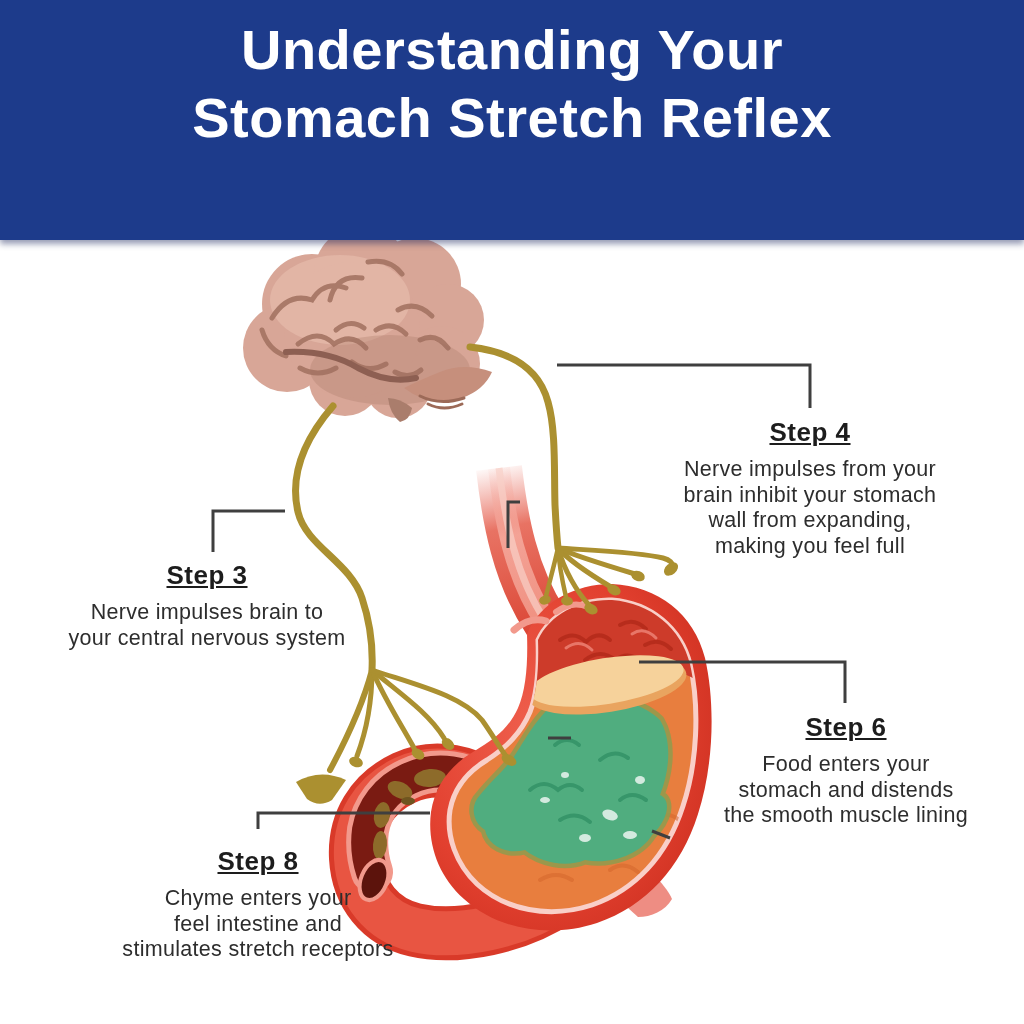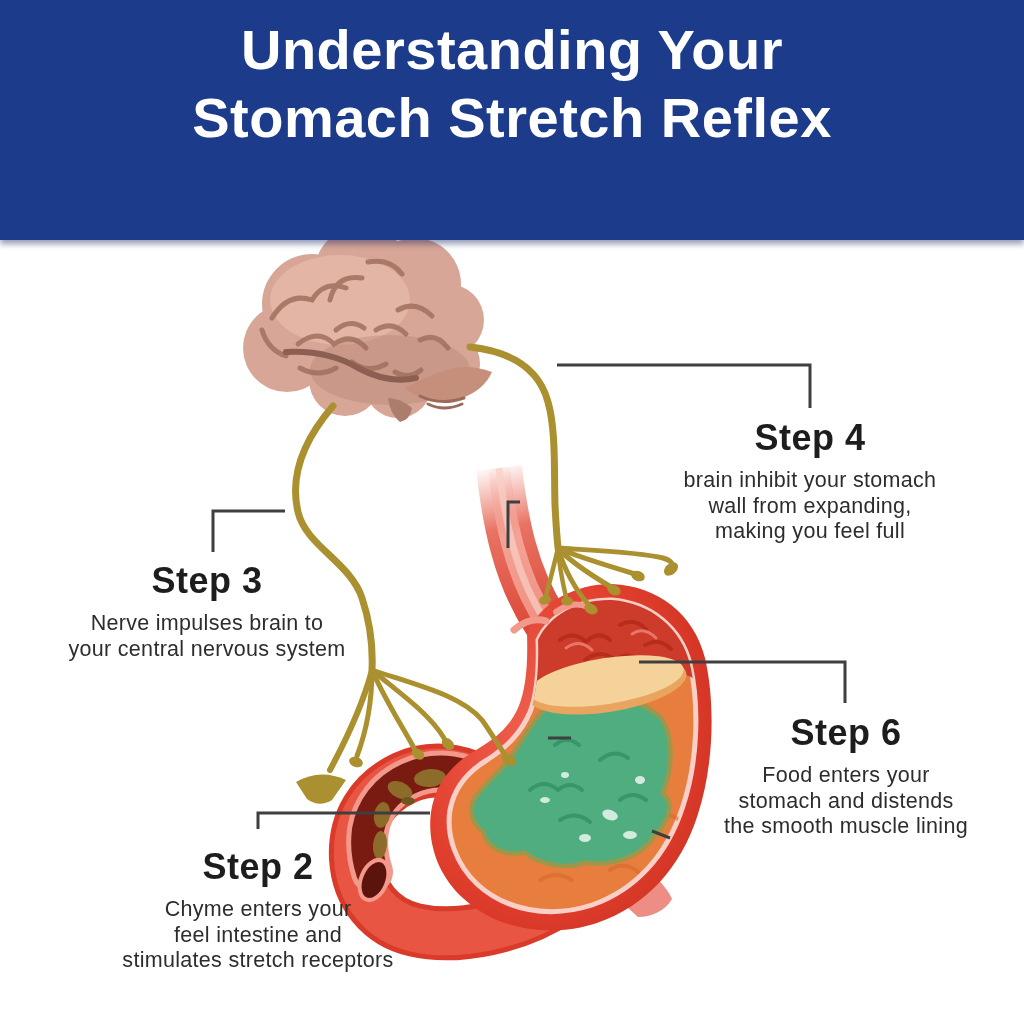--- a/index.html
+++ b/index.html
@@ -15,21 +15,21 @@
   html,body{margin:0;padding:0;}
   body{width:1024px;height:1024px;position:relative;background:#ffffff;overflow:hidden;
        font-family:"Liberation Sans",sans-serif;}
   .banner{position:absolute;left:0;top:0;width:1024px;height:240px;background:var(--header-blue);
           box-shadow:0 4px 6px rgba(25,35,90,.45);}
   .banner-inner{position:absolute;left:0;top:16px;width:100%;text-align:center;color:var(--title-white);
           font-size:56px;font-weight:bold;line-height:68px;letter-spacing:.5px;}
   .stage{position:absolute;left:0;top:0;width:1024px;height:1024px;}
   svg.art{position:absolute;left:0;top:0;}
   .step{position:absolute;text-align:center;color:var(--text-dark);}
-  .step .hd{font-size:36px;font-weight:bold;color:var(--heading-dark);letter-spacing:.5px;margin:0 0 9px 0;}
+  .step .hd{font-size:26px;font-weight:bold;color:var(--heading-dark);letter-spacing:.5px;margin:0 0 9px 0;text-decoration:underline;}
   .step .ln{display:block;font-size:21.5px;line-height:25.5px;letter-spacing:.3px;}
   #step4{left:650px;top:417px;width:320px;}
   #step3{left:22px;top:560px;width:370px;}
   #step1{left:690px;top:712px;width:312px;}
   #step2{left:55px;top:846px;width:406px;}
 </style>
 </head>
 <body>
 
 <div class="stage">
@@ -241,40 +241,41 @@
       <polyline points="639,662 845,662 845,703"></polyline>
       <polyline points="430,813 258,813 258,829"></polyline>
       <polyline points="520,502 508,502 508,548"></polyline>
       <line x1="548" y1="738" x2="571" y2="738"></line>
       <line x1="652" y1="831" x2="670" y2="838"></line>
     </g>
   </svg>
 
   <div class="step" id="step4">
     <div class="hd">Step 4</div>
+    <span class="ln">Nerve impulses from your</span>
     <span class="ln">brain inhibit your stomach</span>
     <span class="ln">wall from expanding,</span>
     <span class="ln">making you feel full</span>
   </div>
 
   <div class="step" id="step3">
     <div class="hd">Step 3</div>
     <span class="ln">Nerve impulses brain to</span>
     <span class="ln">your central nervous system</span>
   </div>
 
   <div class="step" id="step1">
     <div class="hd">Step 6</div>
     <span class="ln">Food enters your</span>
     <span class="ln">stomach and distends</span>
     <span class="ln">the smooth muscle lining</span>
   </div>
 
   <div class="step" id="step2">
-    <div class="hd">Step 2</div>
+    <div class="hd">Step 8</div>
     <span class="ln">Chyme enters your</span>
     <span class="ln">feel intestine and</span>
     <span class="ln">stimulates stretch receptors</span>
   </div>
 
   <div class="banner">
     <div class="banner-inner">
       <div>Understanding Your</div>
       <div>Stomach Stretch Reflex</div>
     </div>

